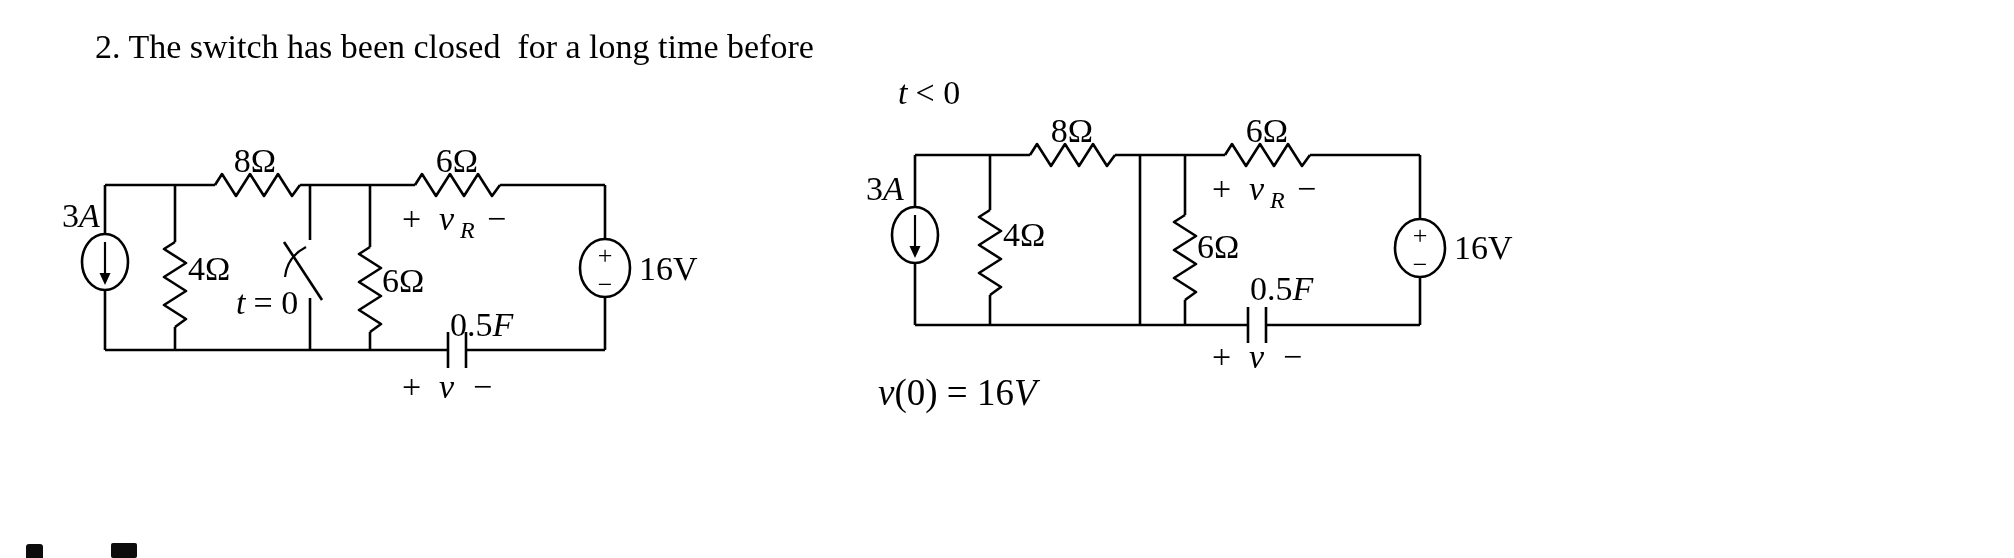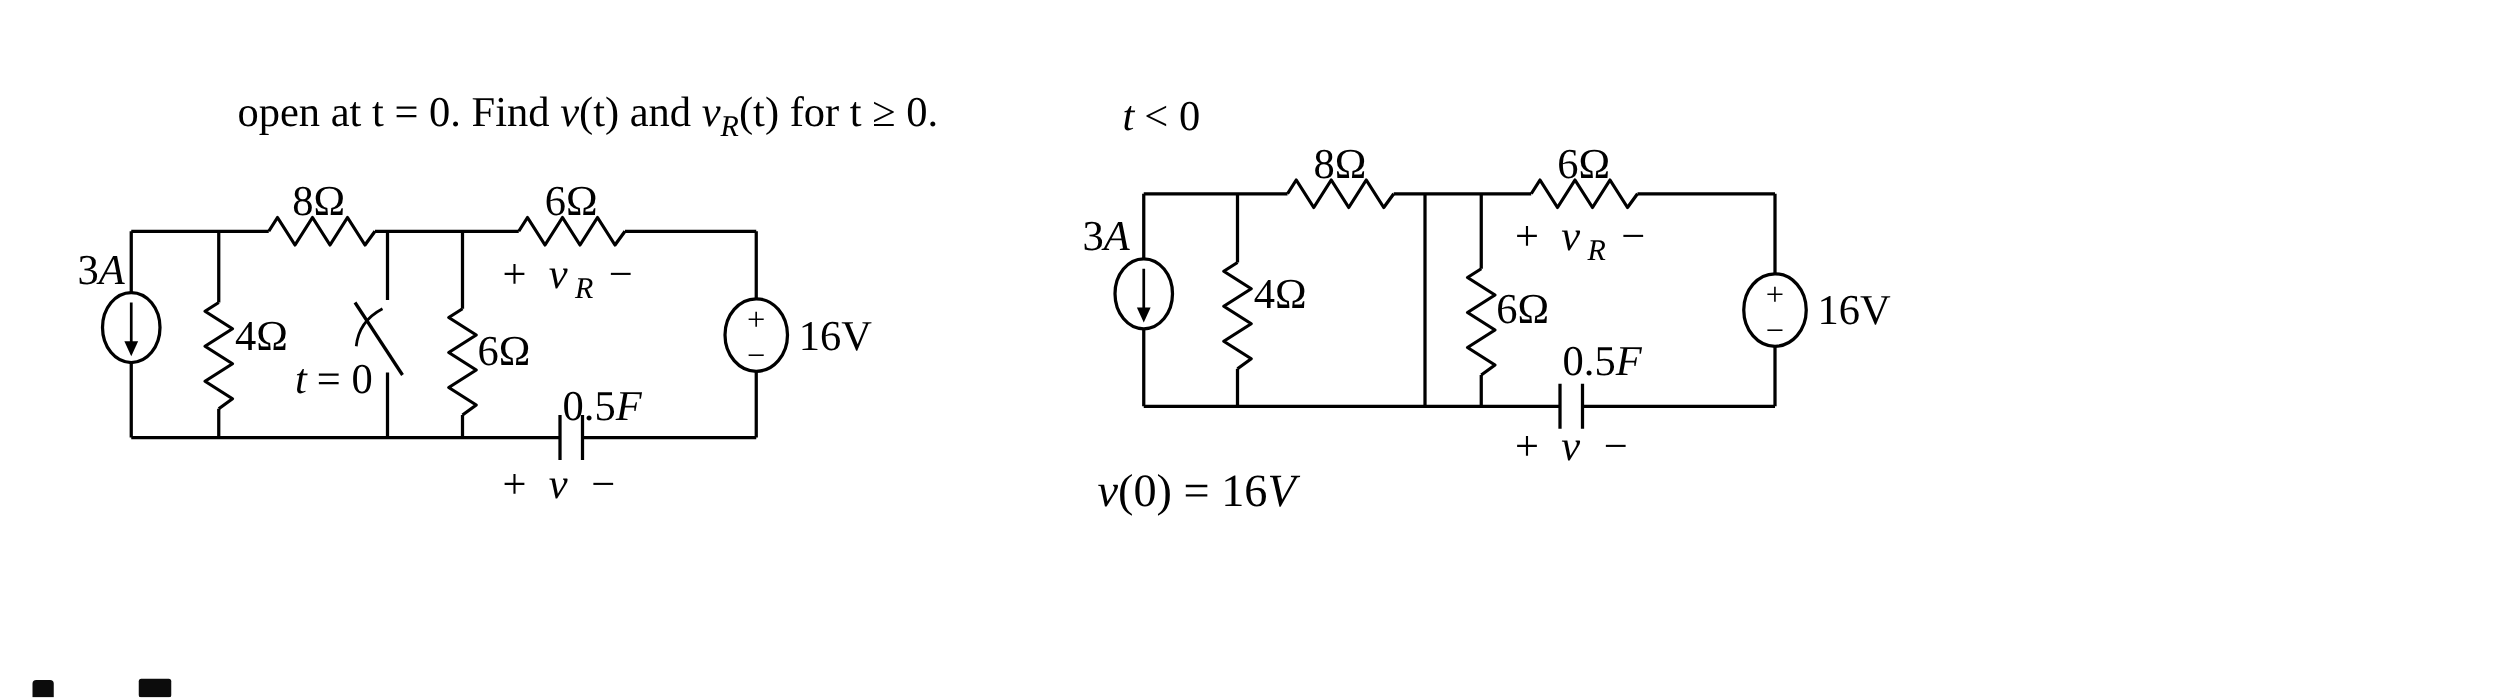--- a/index.html
+++ b/index.html
@@ -27,21 +27,21 @@
 
   .fragment { position:absolute; background:#0c0c0c; }
   .frag-a { left:26px; top:544px; width:17px; height:14px; border-radius:3px 3px 0 0; }
   .frag-b { left:111px; top:543px; width:26px; height:15px; border-radius:2px; }
 </style>
 </head>
 <body>
 
 <div class="canvas">
 
-  <div class="title2"><span>open at t = 0. Find </span><span class="it">v</span><span>(t) and </span><span class="it">v</span><sub>R</sub><span>(t) for t ≥ 0.</span></div>
+  <div class="title1">2. The switch has been closed  for a long time before</div>
 
   <svg class="left-ckt" width="680" height="300" viewBox="0 0 680 300">
 
     <path d="M55 55 H165 M250 55 H365 M450 55 H555"></path>
     <path d="M55 220 H398 M416 220 H555"></path>
     <path d="M55 55 V104 M55 160 V220"></path>
     <path d="M555 55 V109 M555 167 V220"></path>
 
     <ellipse cx="55" cy="132" rx="23" ry="28"></ellipse>
     <path class="thin" d="M55 112 V145"></path>

